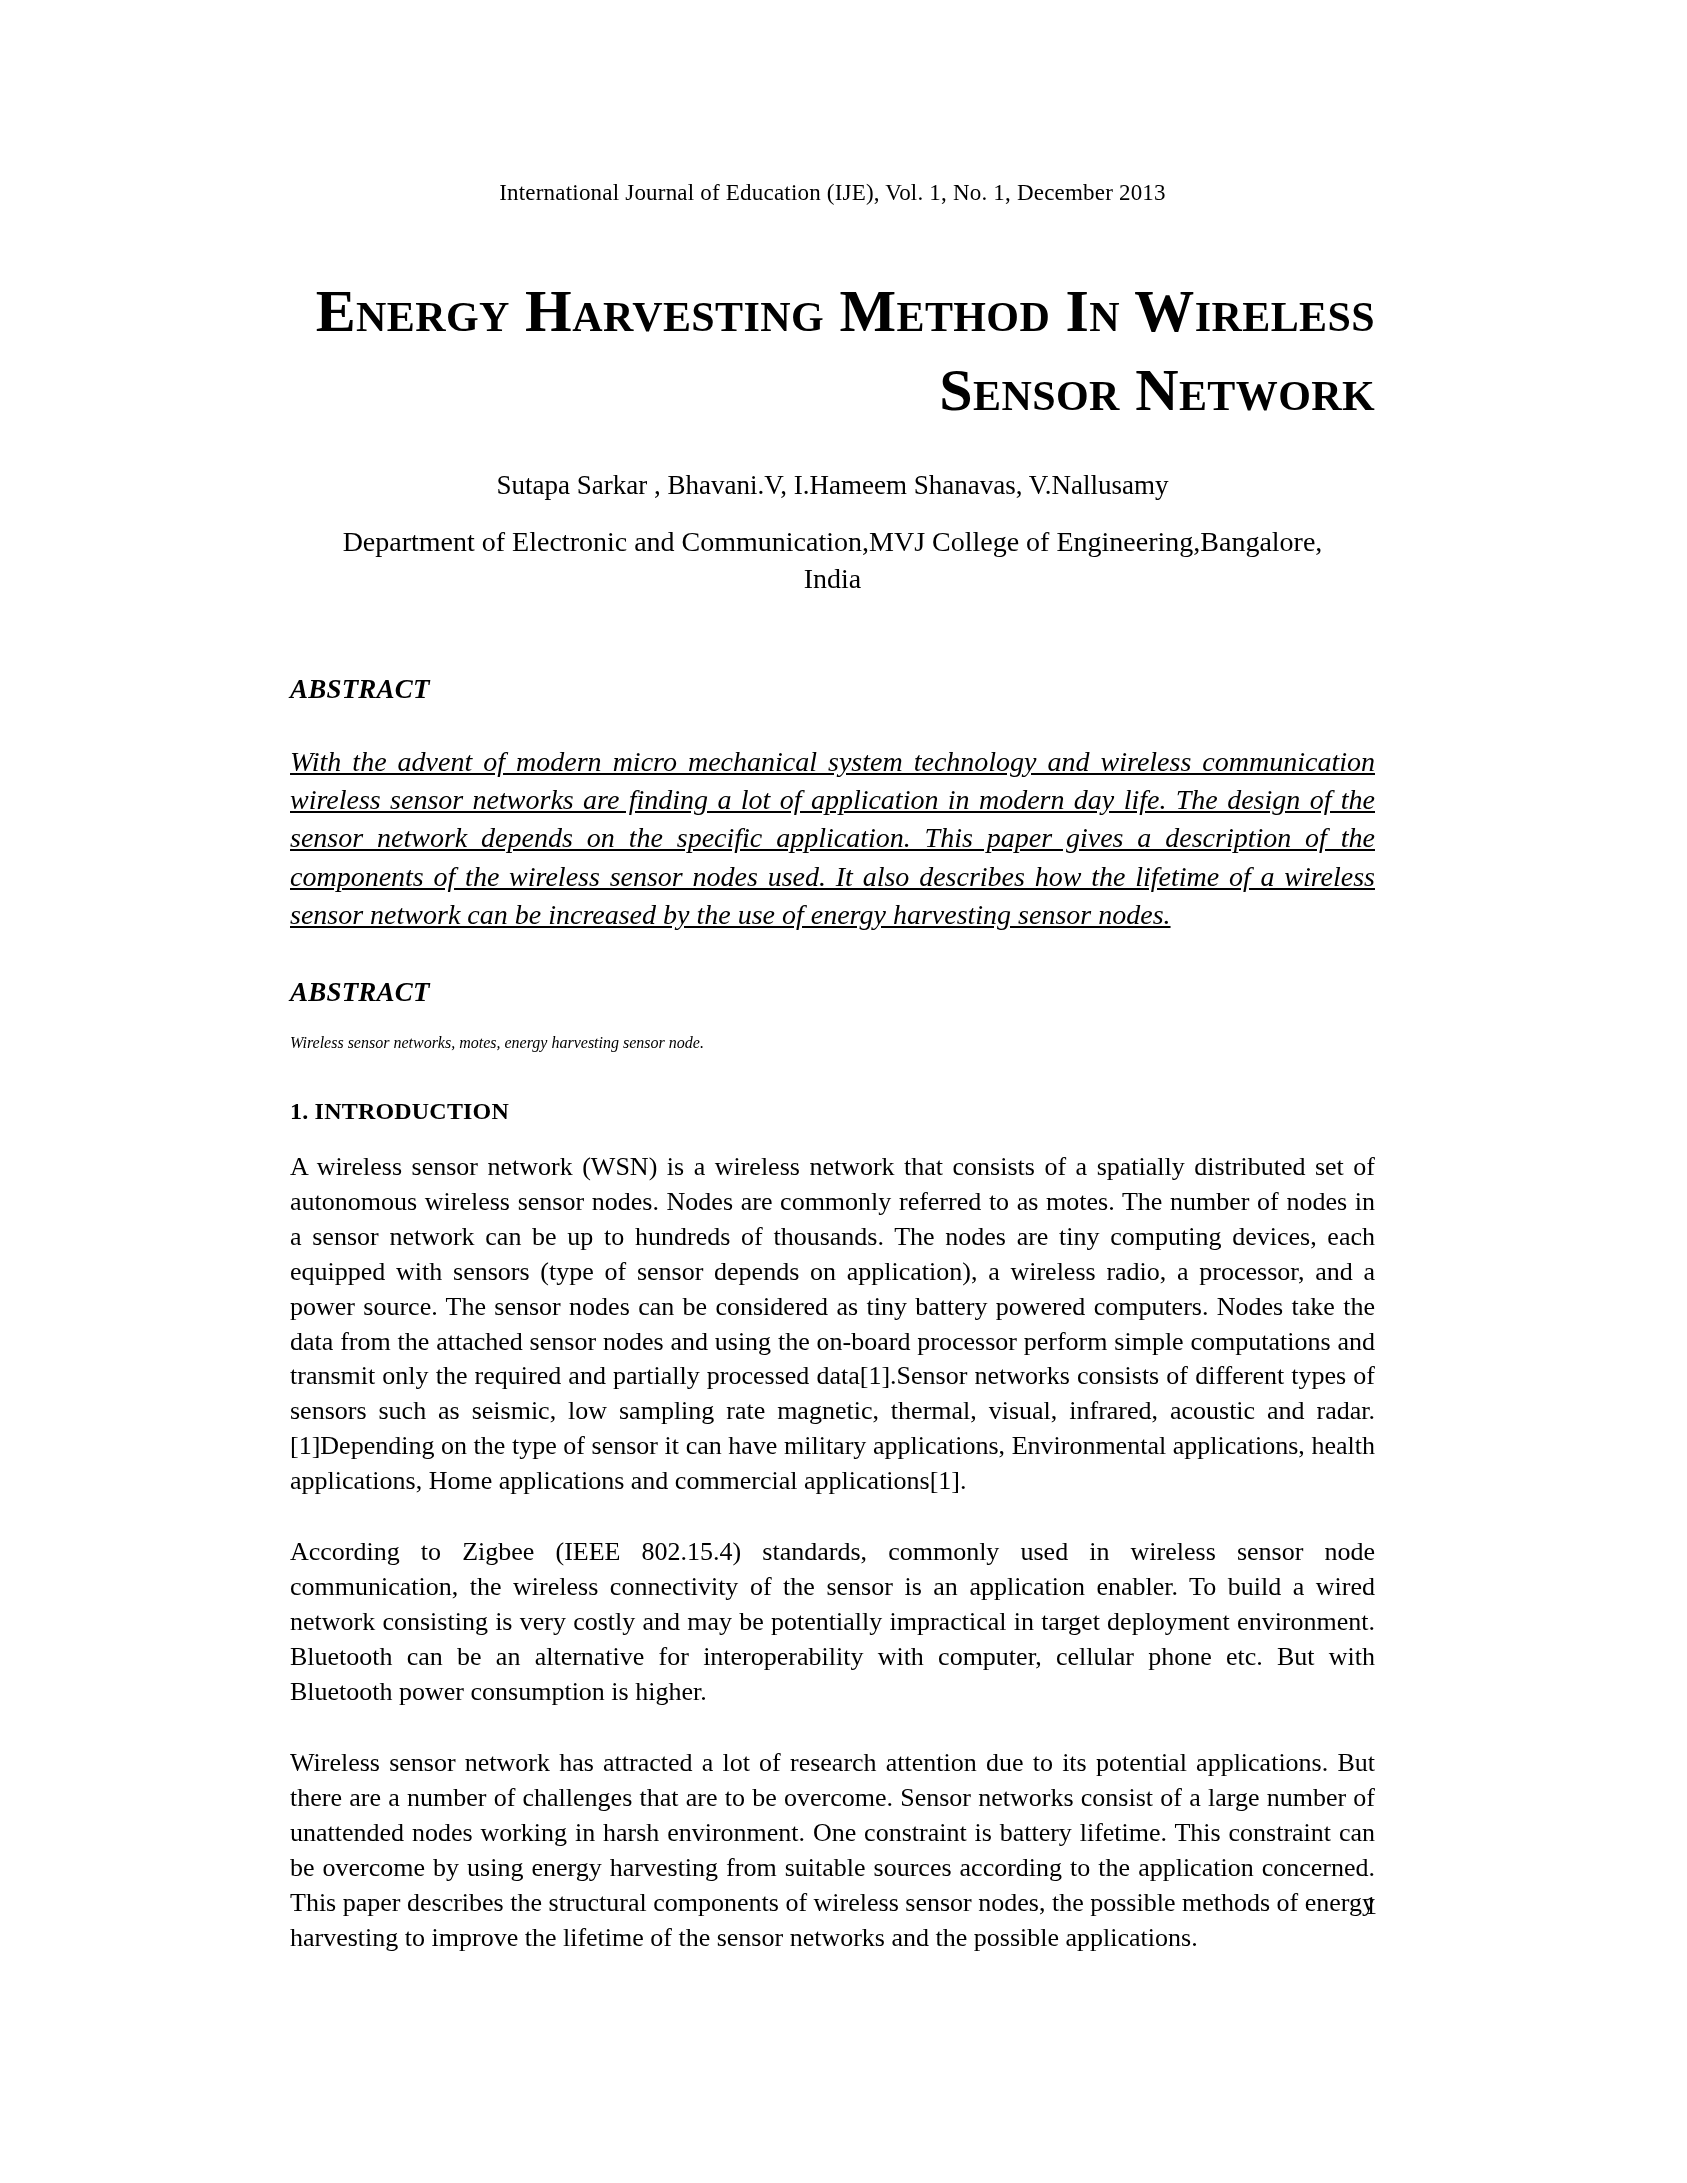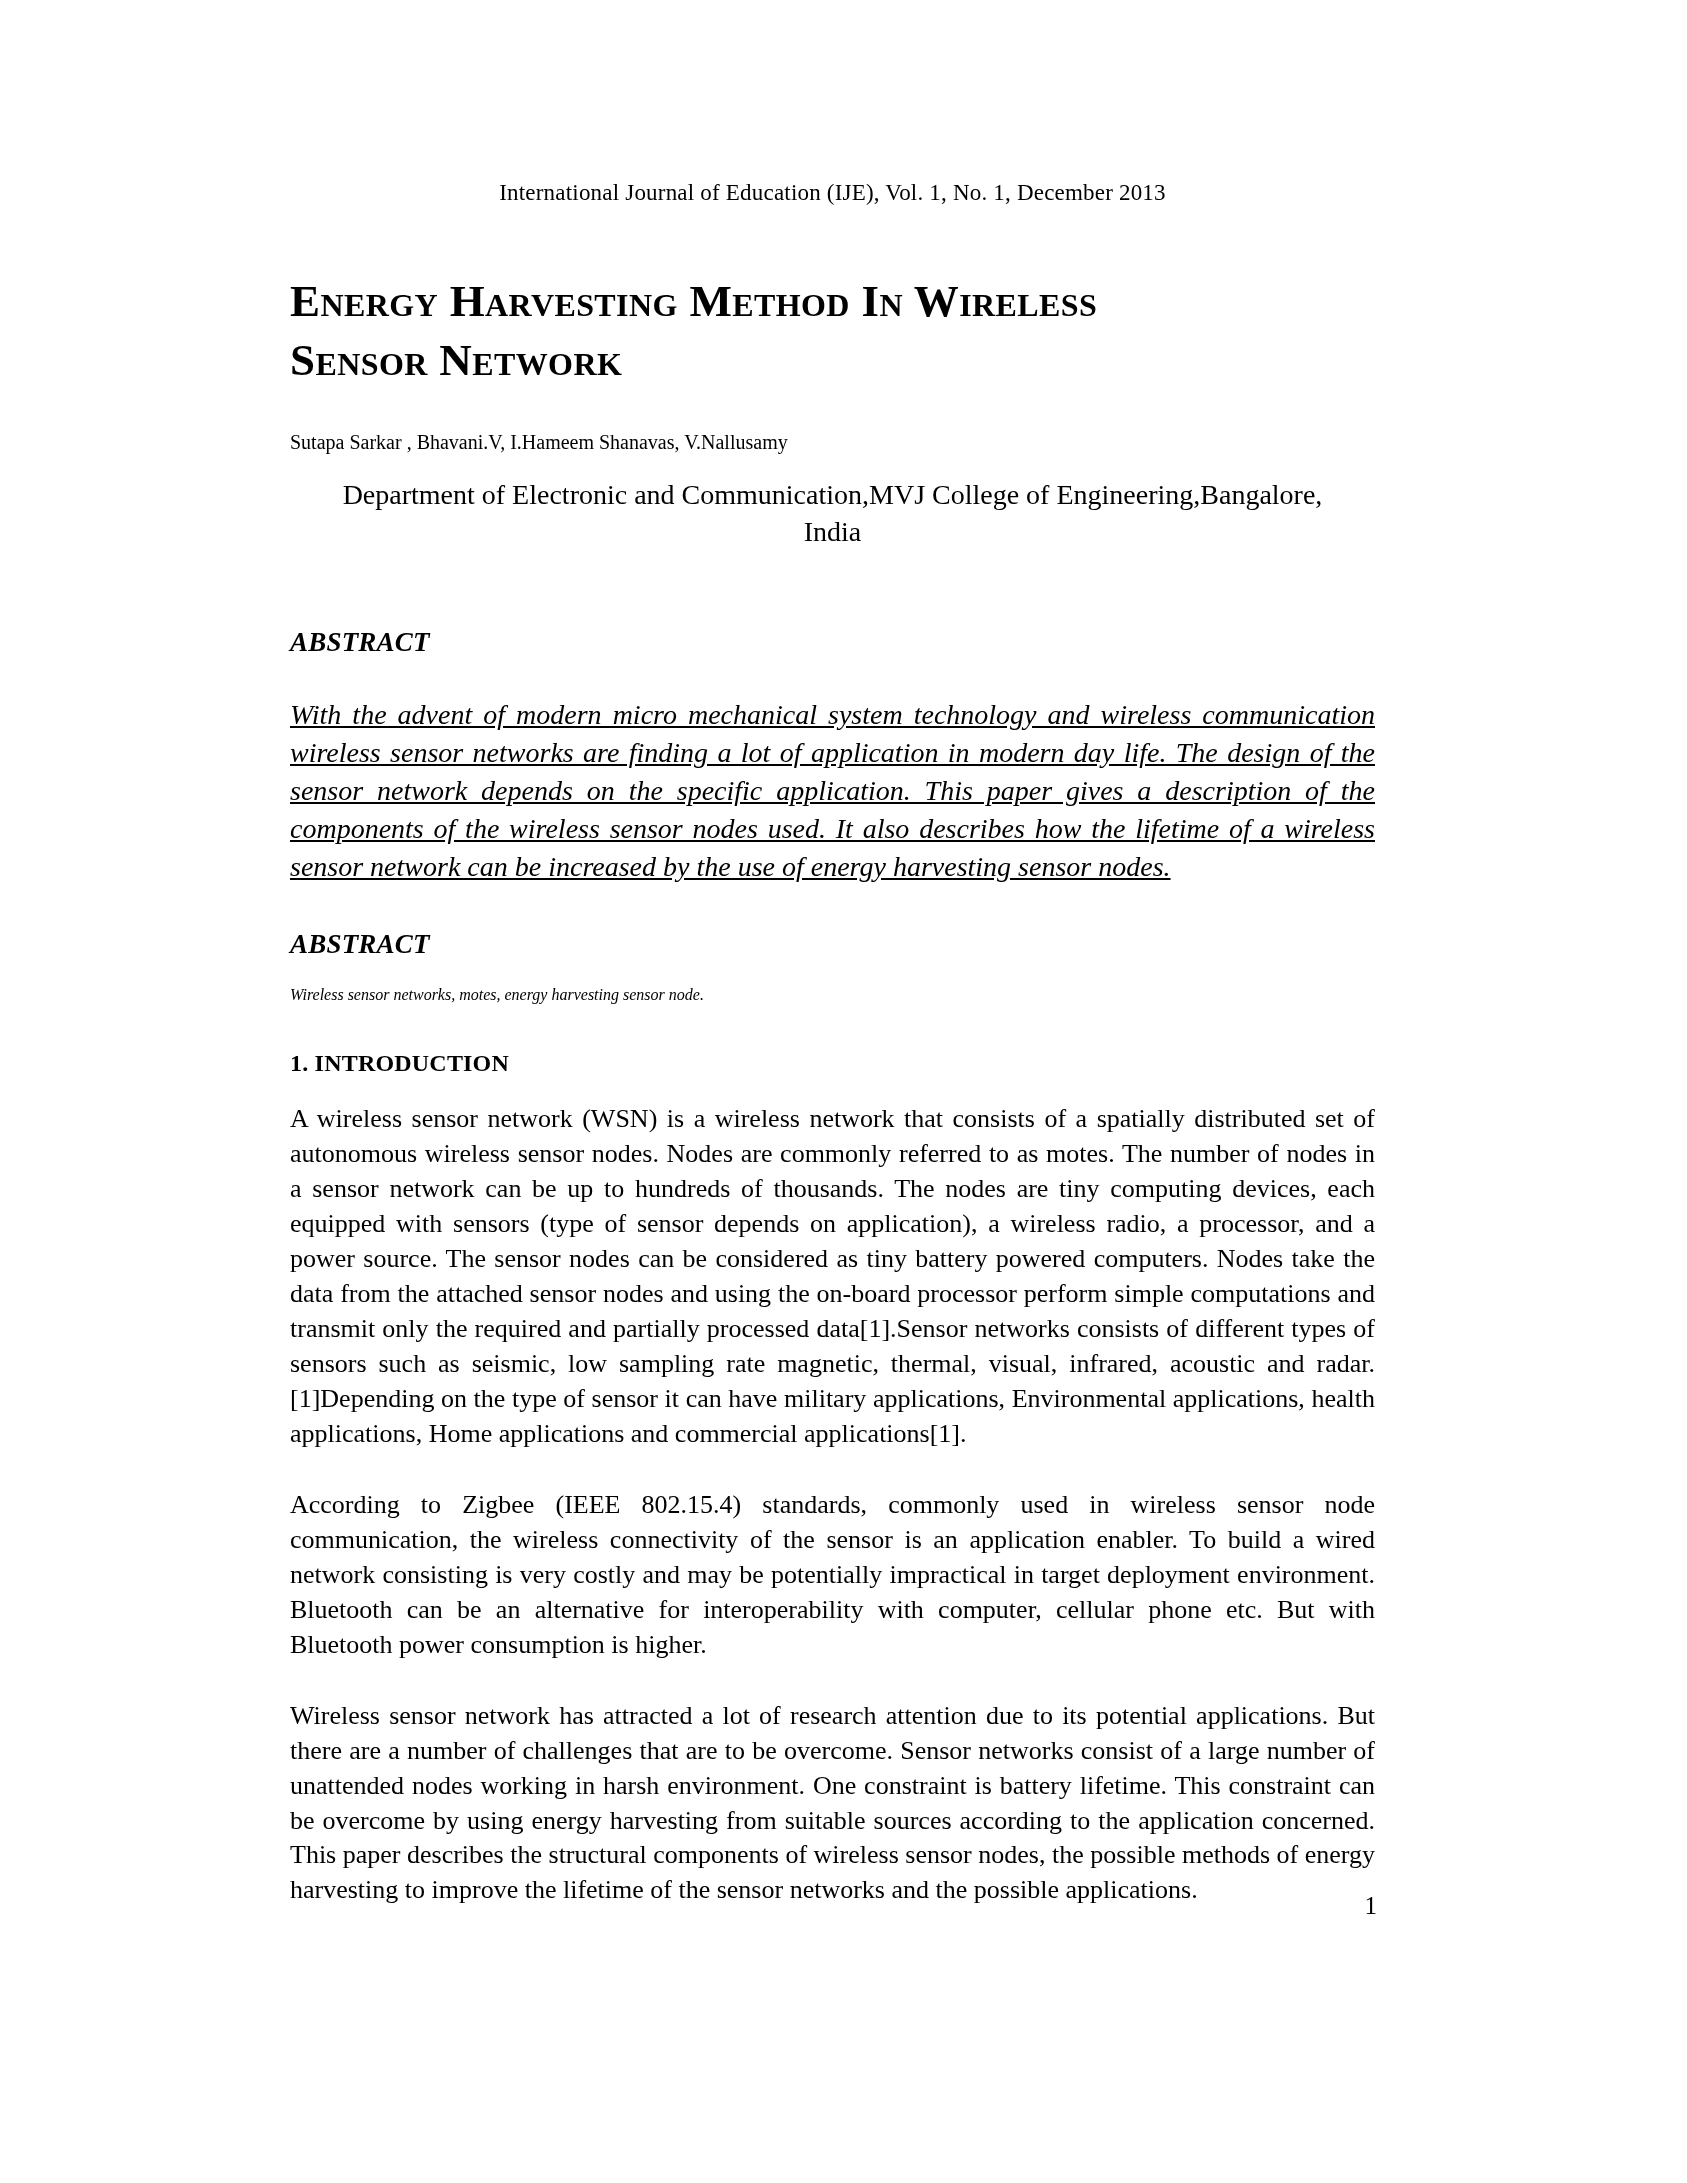--- a/index.html
+++ b/index.html
@@ -19,30 +19,31 @@
   .content {
     padding: 180px 290px 0 290px;
   }
   .journal-header {
     text-align: center;
     font-size: 23px;
     letter-spacing: 0.2px;
   }
   .paper-title {
     margin-top: 66px;
-    text-align: left;
+    text-align: right;
     font-weight: bold;
     font-variant: small-caps;
-    font-size: 45px;
+    font-size: 60px;
     line-height: 1.32;
     letter-spacing: 0.4px;
   }
   .authors {
     margin-top: 40px;
-    font-size: 20px;
+    text-align: center;
+    font-size: 27px;
   }
   .affiliation {
     margin-top: 23px;
     text-align: center;
     font-size: 28px;
     line-height: 1.32;
   }
   .section-heading-italic {
     margin-top: 76px;
     font-size: 27px;

